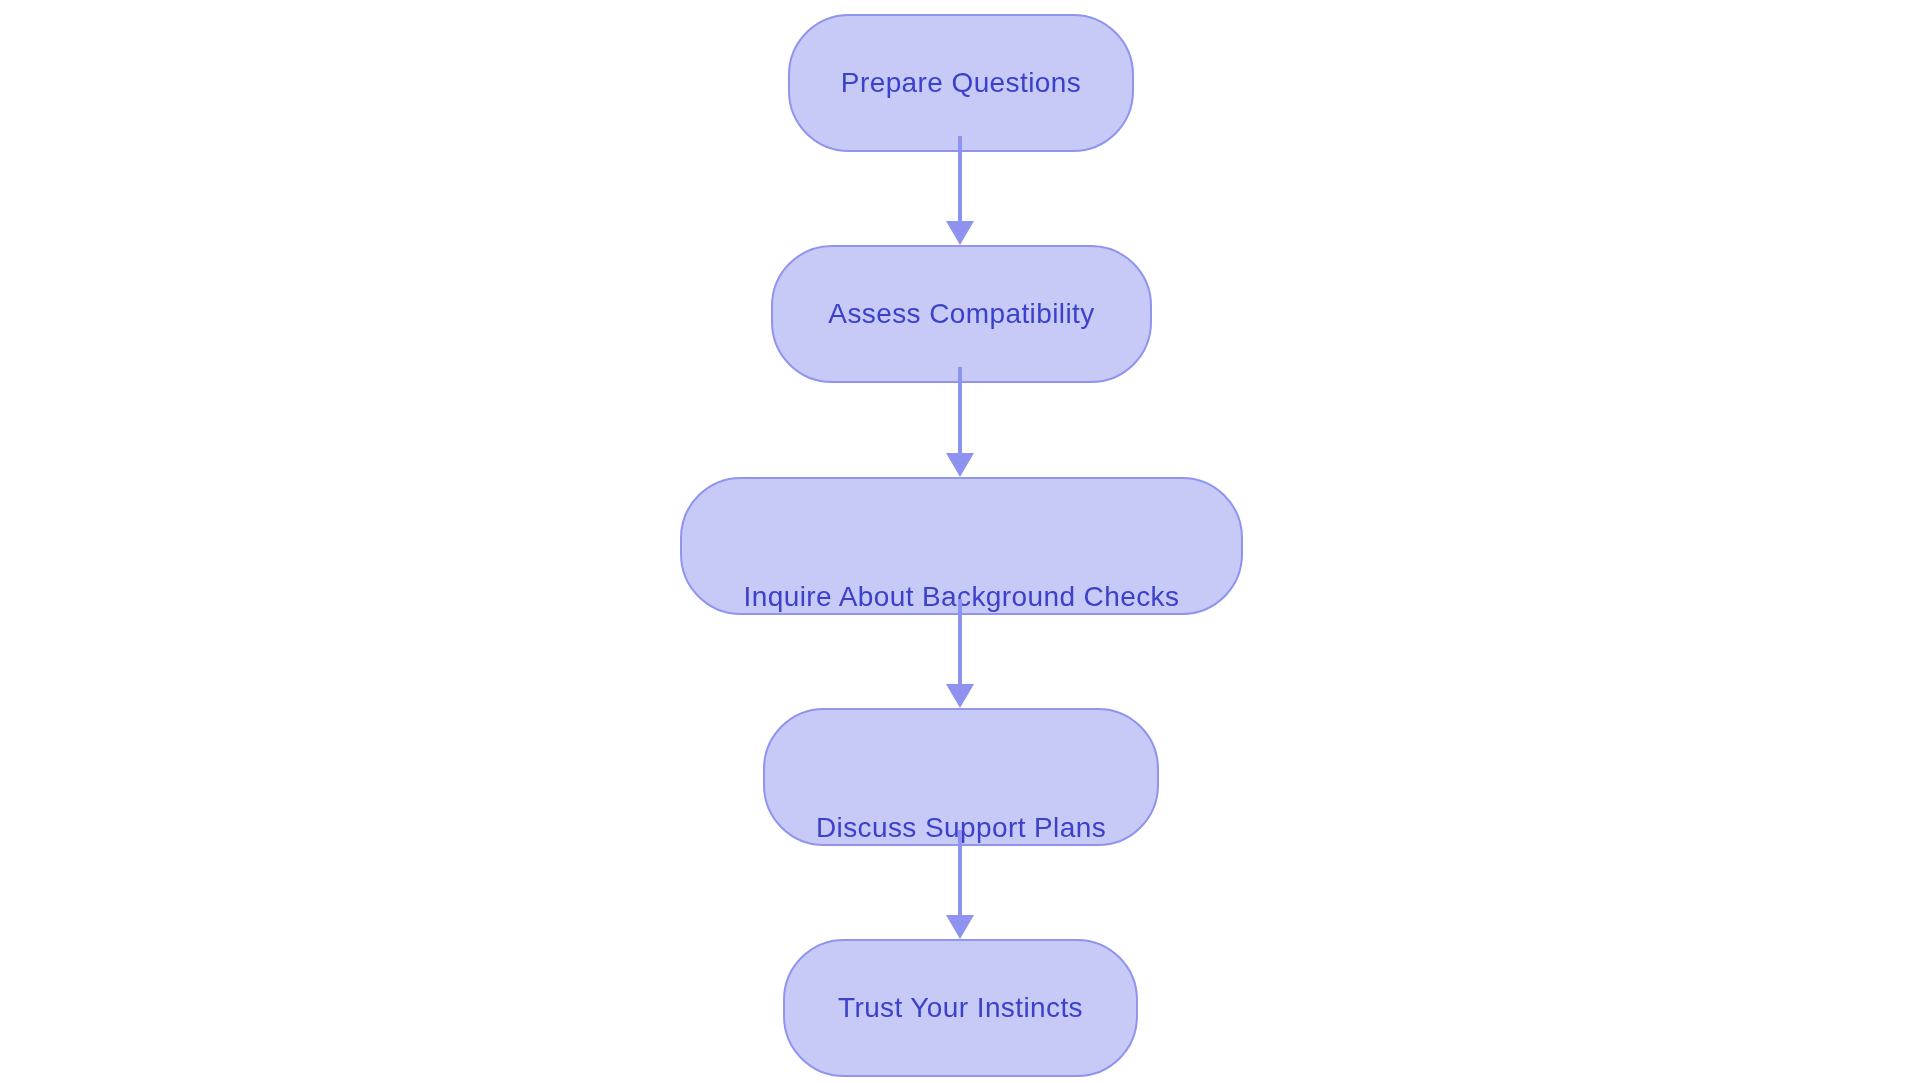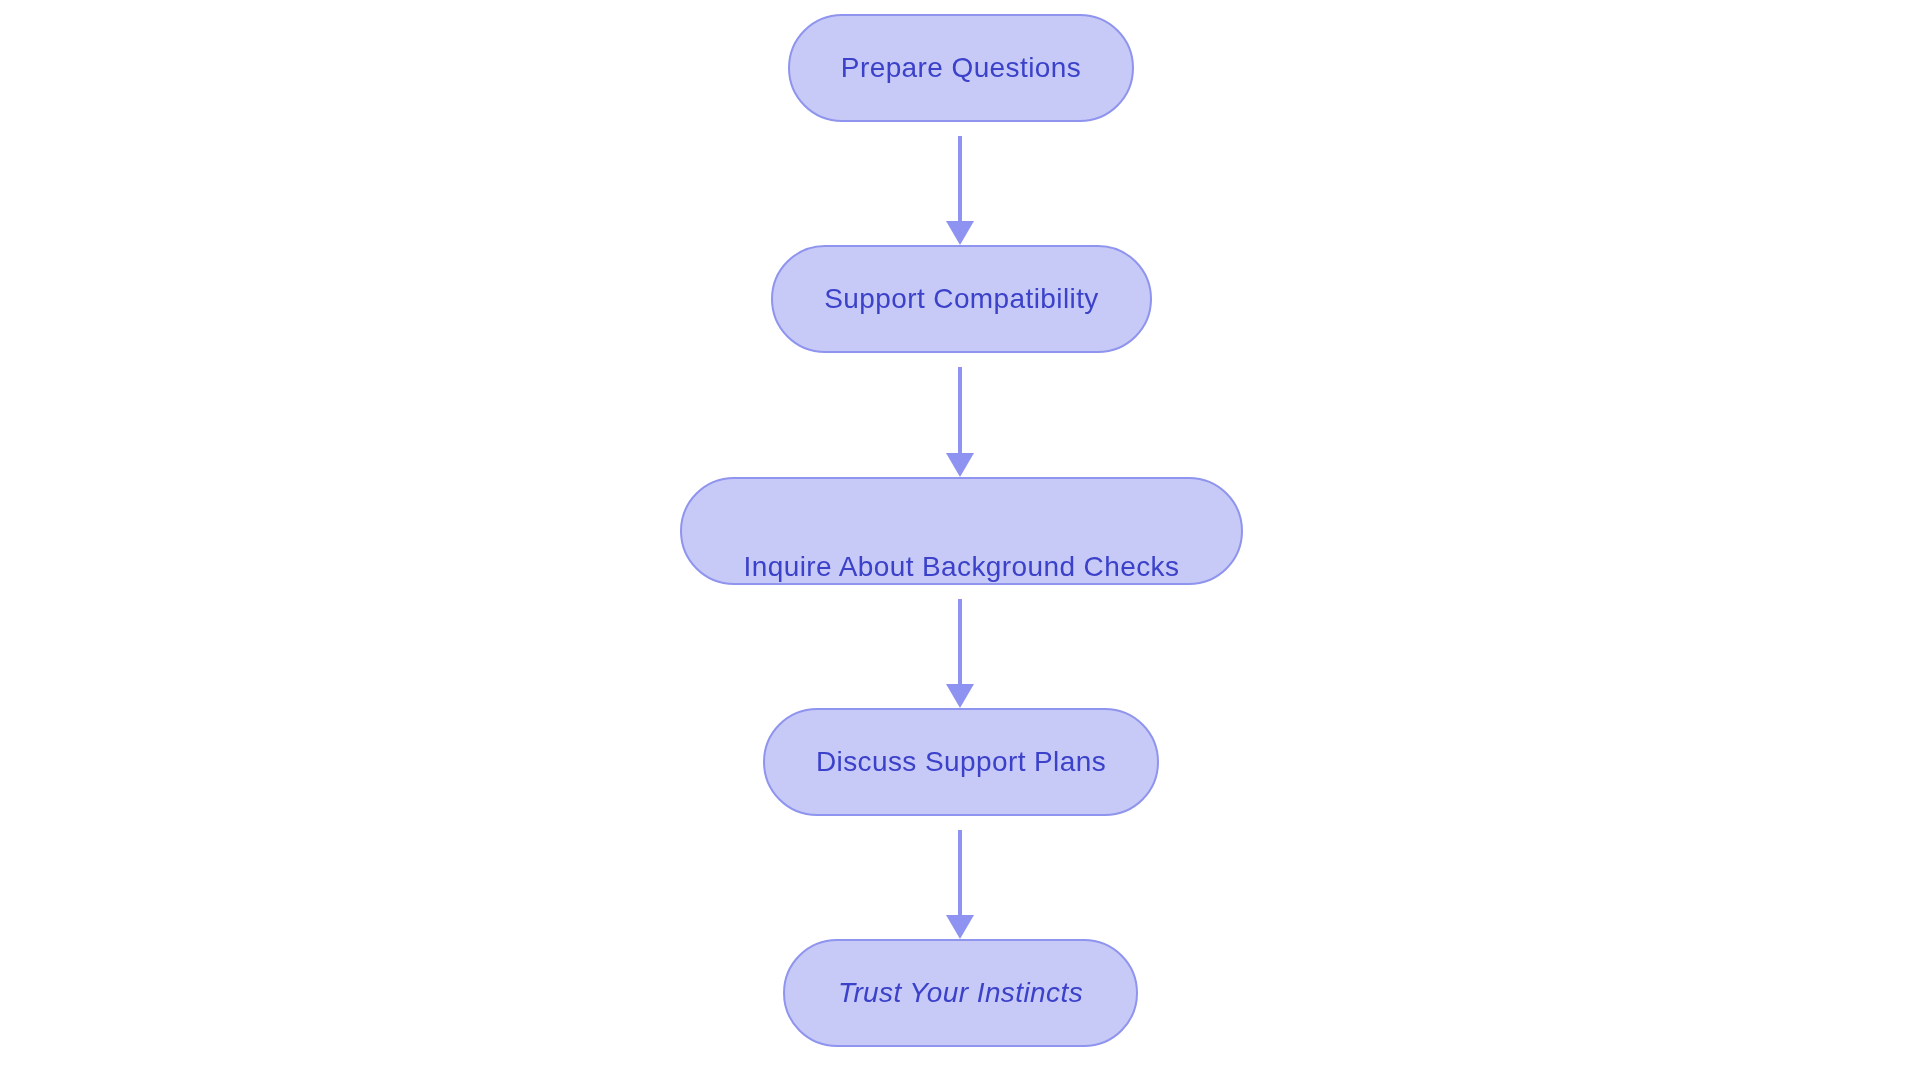--- a/index.html
+++ b/index.html
@@ -16,21 +16,21 @@
   }
   .canvas{
     position:relative;
     width:1920px;
     height:1083px;
     background:var(--bg);
     overflow:hidden;
   }
   .flow-node{
     position:absolute;
-    height:108px;
+    height:138px;
     box-sizing:border-box;
     background:var(--node-fill);
     border:2px solid var(--node-border);
     border-radius:61px;
     display:flex;
     align-items:center;
     justify-content:center;
     color:var(--node-text);
     font-size:28px;
     letter-spacing:0.4px;
@@ -65,43 +65,43 @@
   <div class="flow-node" style="left:788px; top:14px; width:346px;">
     <span>Prepare Questions</span>
   </div>
 
   <div class="arrow" style="left:946px; top:136px; height:109px;">
     <div class="arrow-line"></div>
     <div class="arrow-head"></div>
   </div>
 
   <div class="flow-node" style="left:771px; top:245px; width:381px;">
-    <span>Support Compatibility</span>
+    <span>Assess Compatibility</span>
   </div>
 
   <div class="arrow" style="left:946px; top:367px; height:110px;">
     <div class="arrow-line"></div>
     <div class="arrow-head"></div>
   </div>
 
   <div class="flow-node" style="left:680px; top:477px; width:563px;align-items:flex-end;">
     <span>Inquire About Background Checks</span>
   </div>
 
   <div class="arrow" style="left:946px; top:599px; height:109px;">
     <div class="arrow-line"></div>
     <div class="arrow-head"></div>
   </div>
 
-  <div class="flow-node" style="left:763px; top:708px; width:396px;">
+  <div class="flow-node" style="left:763px; top:708px; width:396px;align-items:flex-end;">
     <span>Discuss Support Plans</span>
   </div>
 
   <div class="arrow" style="left:946px; top:830px; height:109px;">
     <div class="arrow-line"></div>
     <div class="arrow-head"></div>
   </div>
 
-  <div class="flow-node" style="left:783px; top:939px; width:355px;font-style:italic;">
+  <div class="flow-node" style="left:783px; top:939px; width:355px;">
     <span>Trust Your Instincts</span>
   </div>
 
 </div>
 
 </body></html>

